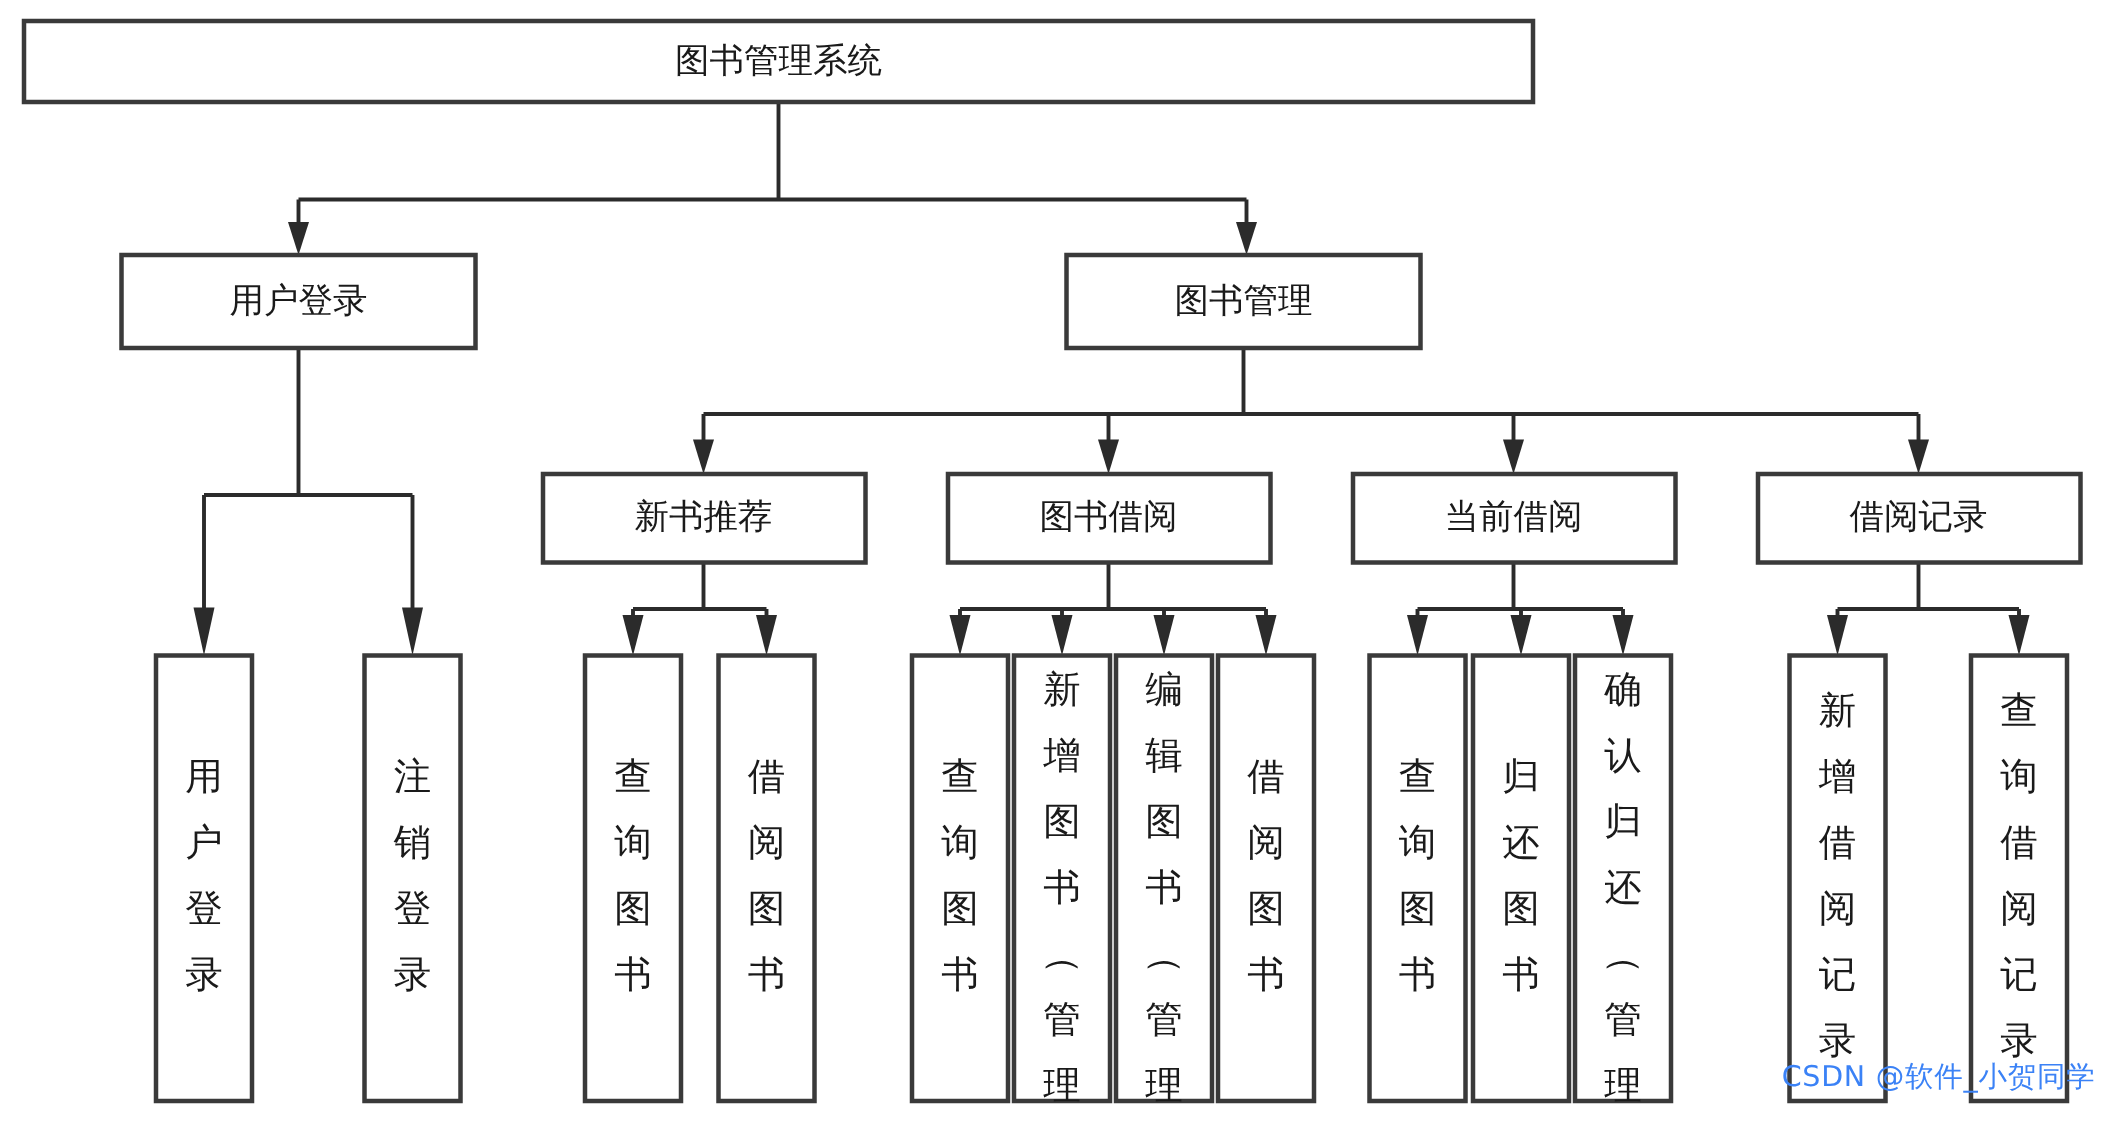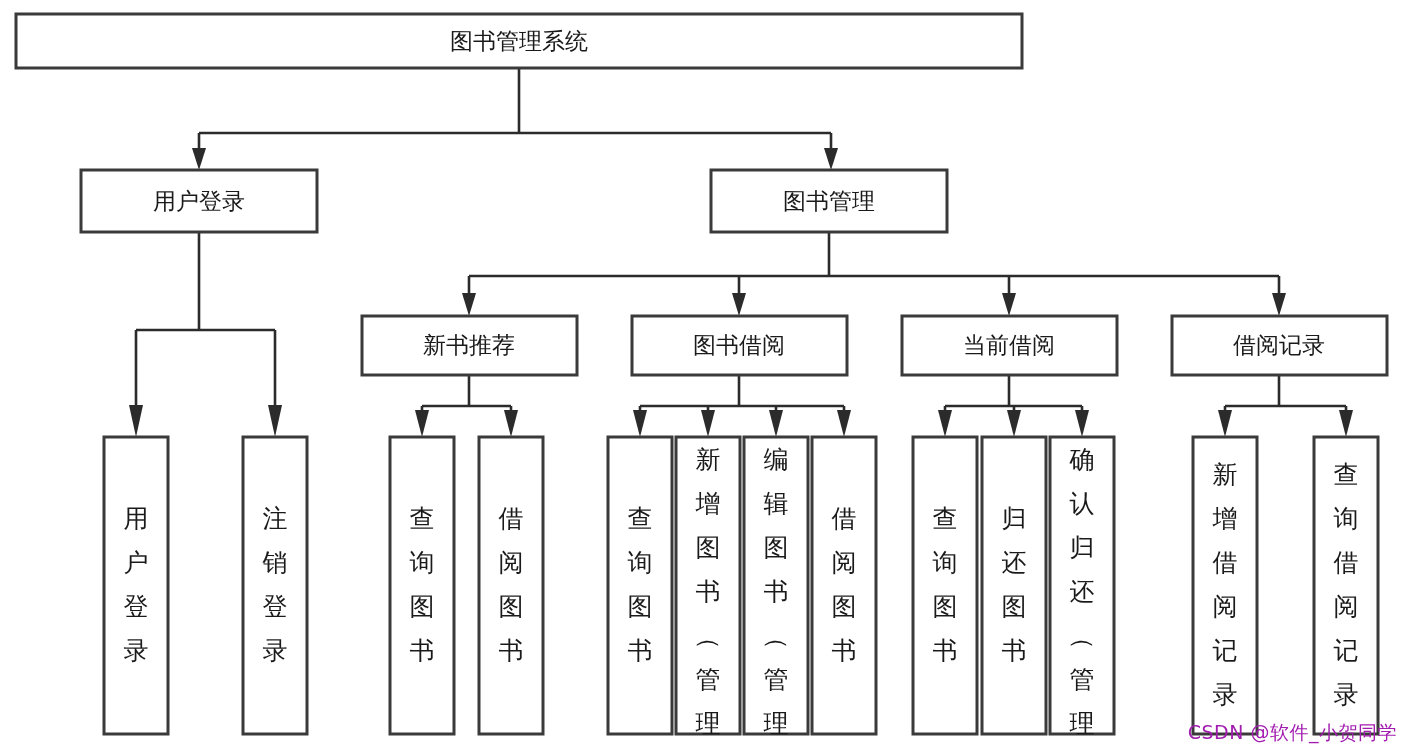--- a/index.html
+++ b/index.html
@@ -23,22 +23,22 @@
     font-family:"DejaVu Sans","Liberation Sans",sans-serif;
     font-size:25px;
     text-anchor:middle;
   }
   .edge{
     stroke:#2b2b2b;stroke-width:2.6;fill:none;
   }
   .arrow-head{fill:#2b2b2b;stroke:none;}
   .watermark{
     position:absolute;
-    right:8px;bottom:1px;
-    color:#a21caf;
+    right:8px;bottom:16px;
+    color:#3b82f6;
     font-size:19px;
     font-family:"DejaVu Sans","Liberation Sans",sans-serif;
     white-space:nowrap;
     letter-spacing:0.5px;
     pointer-events:none;
   }
 </style>
 </head>
 <body>
 

